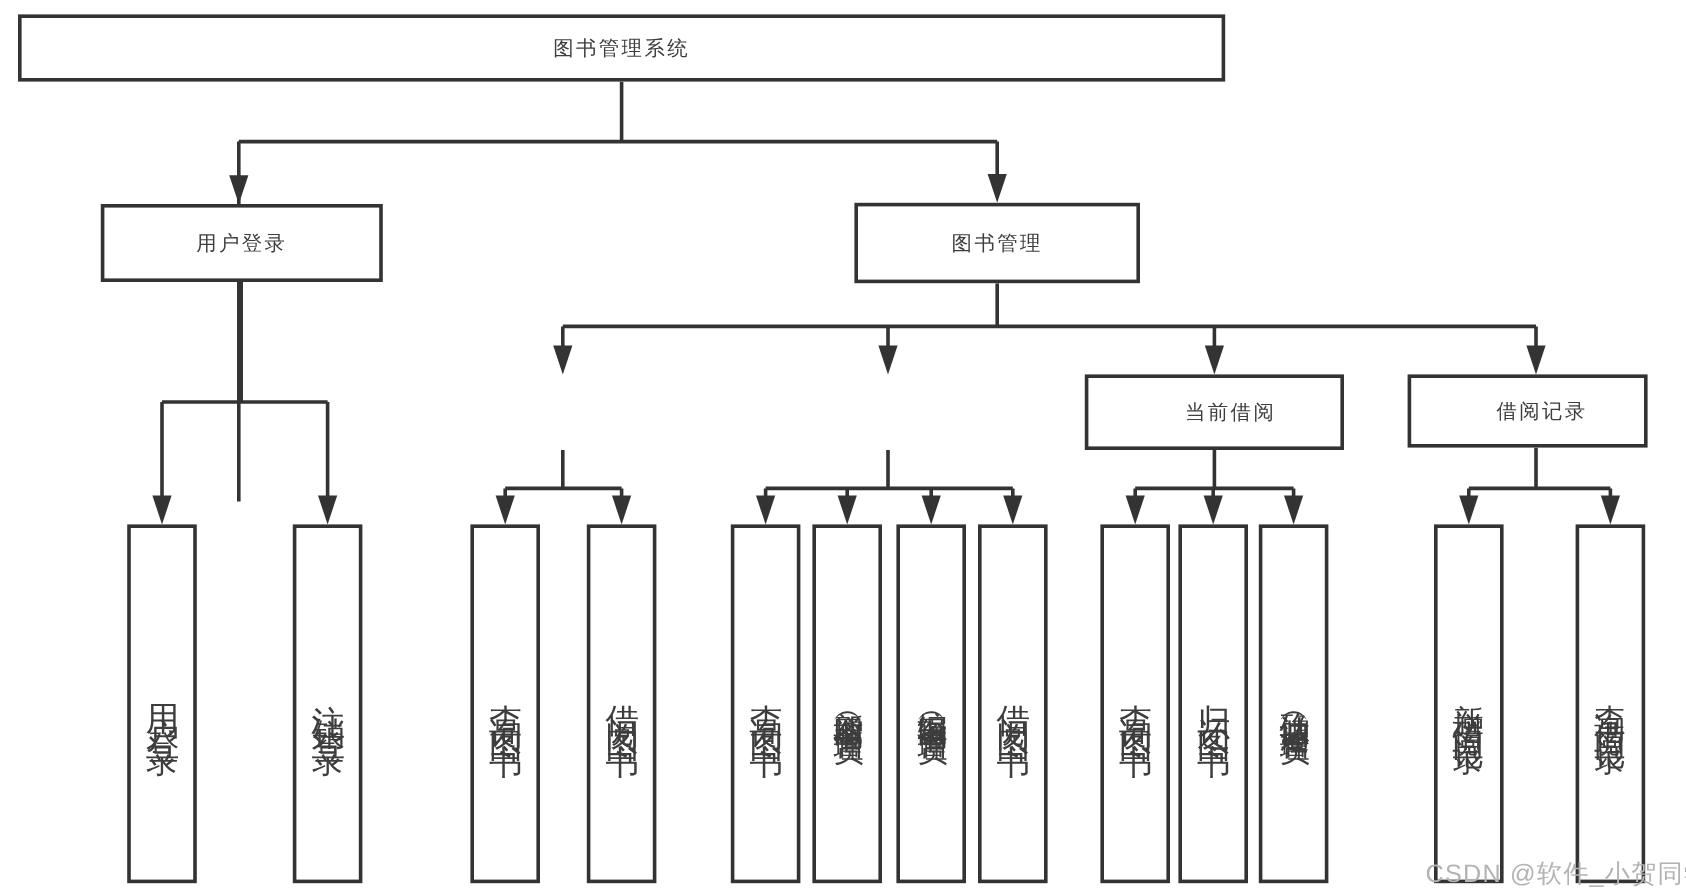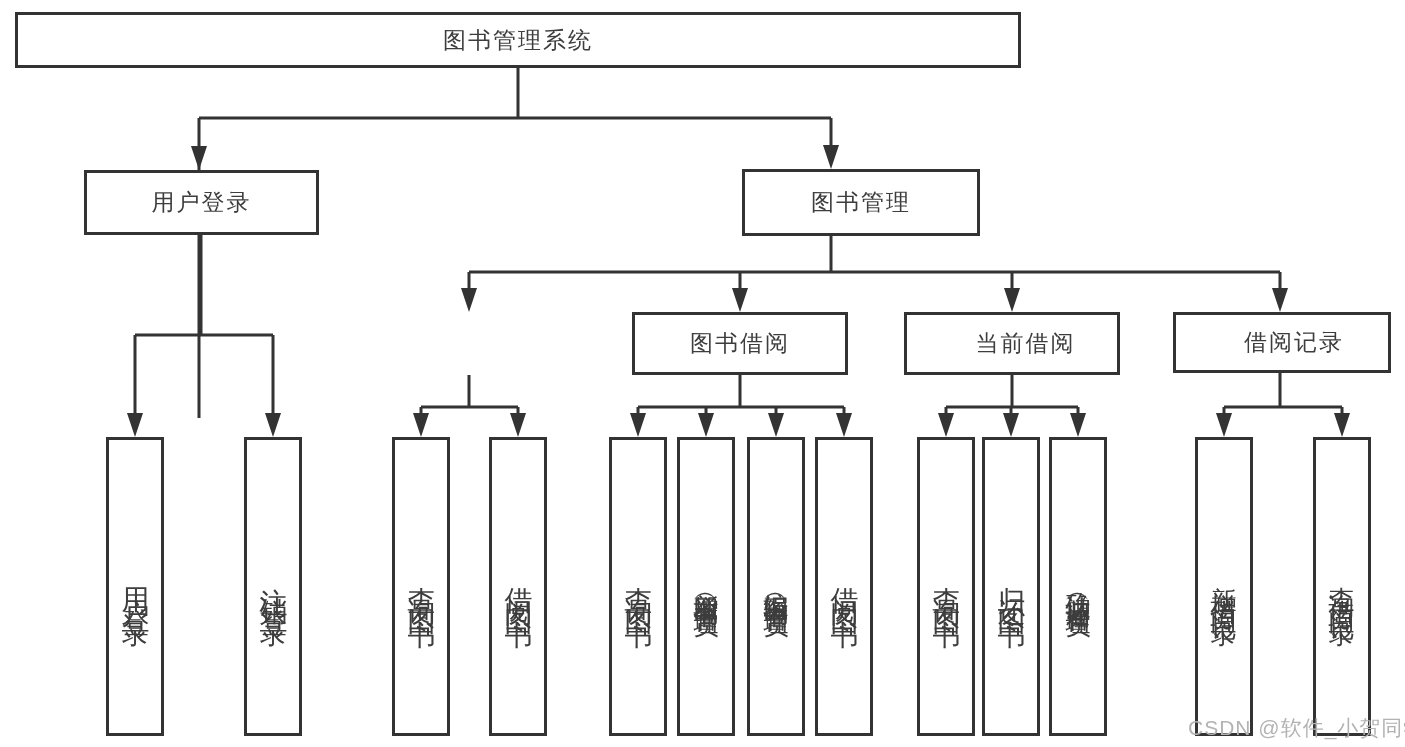--- a/index.html
+++ b/index.html
@@ -25,21 +25,21 @@
     position: absolute;
     box-sizing: border-box;
     border: 3px solid #333333;
     background: #ffffff;
     display: flex;
     align-items: center;
     justify-content: center;
     z-index: 2;
   }
   .hlabel {
-    font-size: 23px;
+    font-size: 17px;
     color: #3d3d3d;
     letter-spacing: 2px;
     white-space: nowrap;
   }
   .vbox {
     position: absolute;
     box-sizing: border-box;
     top: 437px;
     width: 58px;
     height: 299px;
@@ -113,31 +113,28 @@
     </g>
   </svg>
 
   <div class="hbox" style="left:15px; top:12px; width:1006px; height:56px;">
     <span class="hlabel">图书管理系统</span>
   </div>
 
   <div class="hbox" style="left:84px; top:170px; width:235px; height:65px;">
     <span class="hlabel">用户登录</span>
   </div>
-  <div class="hbox" style="left:712px; top:169px; width:238px; height:67px;margin-left:30px;">
+  <div class="hbox" style="left:712px; top:169px; width:238px; height:67px;">
     <span class="hlabel">图书管理</span>
   </div>
 
-  <div class="hbox" style="left:632px; top:312px; width:216px; height:63px;">
-    <span class="hlabel">图书借阅</span>
-  </div>
   <div class="hbox" style="left:904px; top:312px; width:216px; height:63px;padding-left:27px;">
     <span class="hlabel">当前借阅</span>
   </div>
-  <div class="hbox" style="left:1173px; top:312px; width:218px; height:61px;padding-left:24px;">
+  <div class="hbox" style="left:1173px; top:312px; width:200px; height:61px;padding-left:24px;">
     <span class="hlabel">借阅记录</span>
   </div>
 
   <div class="vbox" style="left:106px;">
     <span class="vlabel">用户登录</span>
   </div>
   <div class="vbox" style="left:244px;">
     <span class="vlabel">注销登录</span>
   </div>
 

